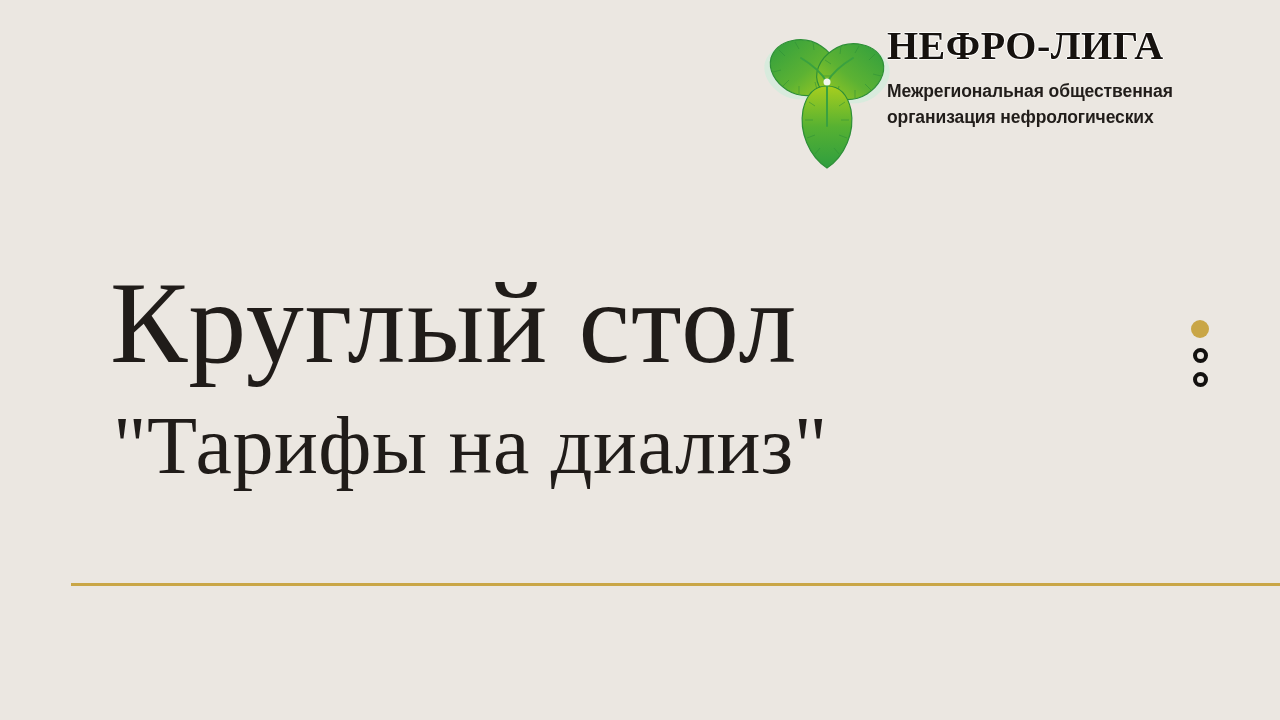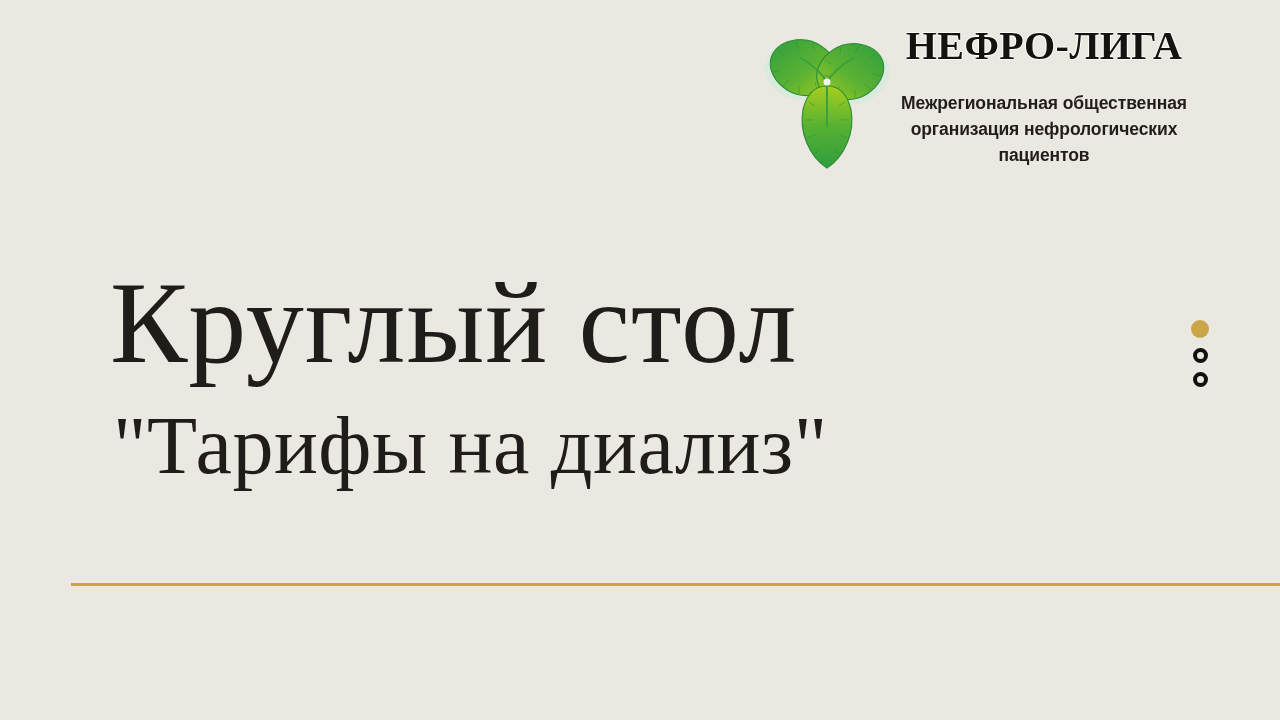--- a/index.html
+++ b/index.html
@@ -40,43 +40,43 @@
     height: 150px;
   }
   .logo-mark svg {
     display: block;
     width: 140px;
     height: 150px;
   }
 
   .logo-text {
     position: absolute;
-    left: 117px;
+    left: 130px;
     top: 0px;
     width: 340px;
-    text-align: center;
+    text-align: left;
   }
 
   .logo-name {
     font-family: "Liberation Serif", "DejaVu Serif", serif;
     font-weight: 700;
     font-size: 40px;
     line-height: 56px;
     letter-spacing: 0.5px;
     color: #16120f;
     white-space: nowrap;
     text-shadow:
        1px  0   0 rgba(255,255,255,0.85),
       -1px  0   0 rgba(255,255,255,0.85),
        0    1px 0 rgba(255,255,255,0.85),
        0   -1px 0 rgba(255,255,255,0.85);
   }
 
   .logo-tagline {
-    margin-top: 16px;
+    margin-top: 4px;
     font-family: "Liberation Sans", sans-serif;
     font-weight: 700;
     font-size: 17.5px;
     line-height: 26px;
     color: #211d1a;
     letter-spacing: -0.1px;
   }
   .logo-tagline div { white-space: nowrap; }
 
   
@@ -249,21 +249,20 @@
         </g>
         <circle cx="70" cy="60" r="3.5" fill="#F2F7EE"></circle>
       </svg>
     </div>
 
     <div class="logo-text">
       <div class="logo-name">НЕФРО-ЛИГА</div>
       <div class="logo-tagline">
         <div>Межрегиональная общественная</div>
         <div>организация нефрологических</div>
-        <div>пациентов</div>
       </div>
     </div>
   </div>
 
   <div class="title-wrap">
     <div class="title-main">Круглый стол</div>
     <div class="title-sub">"Тарифы на диализ"</div>
   </div>
 
   <div class="dots">

